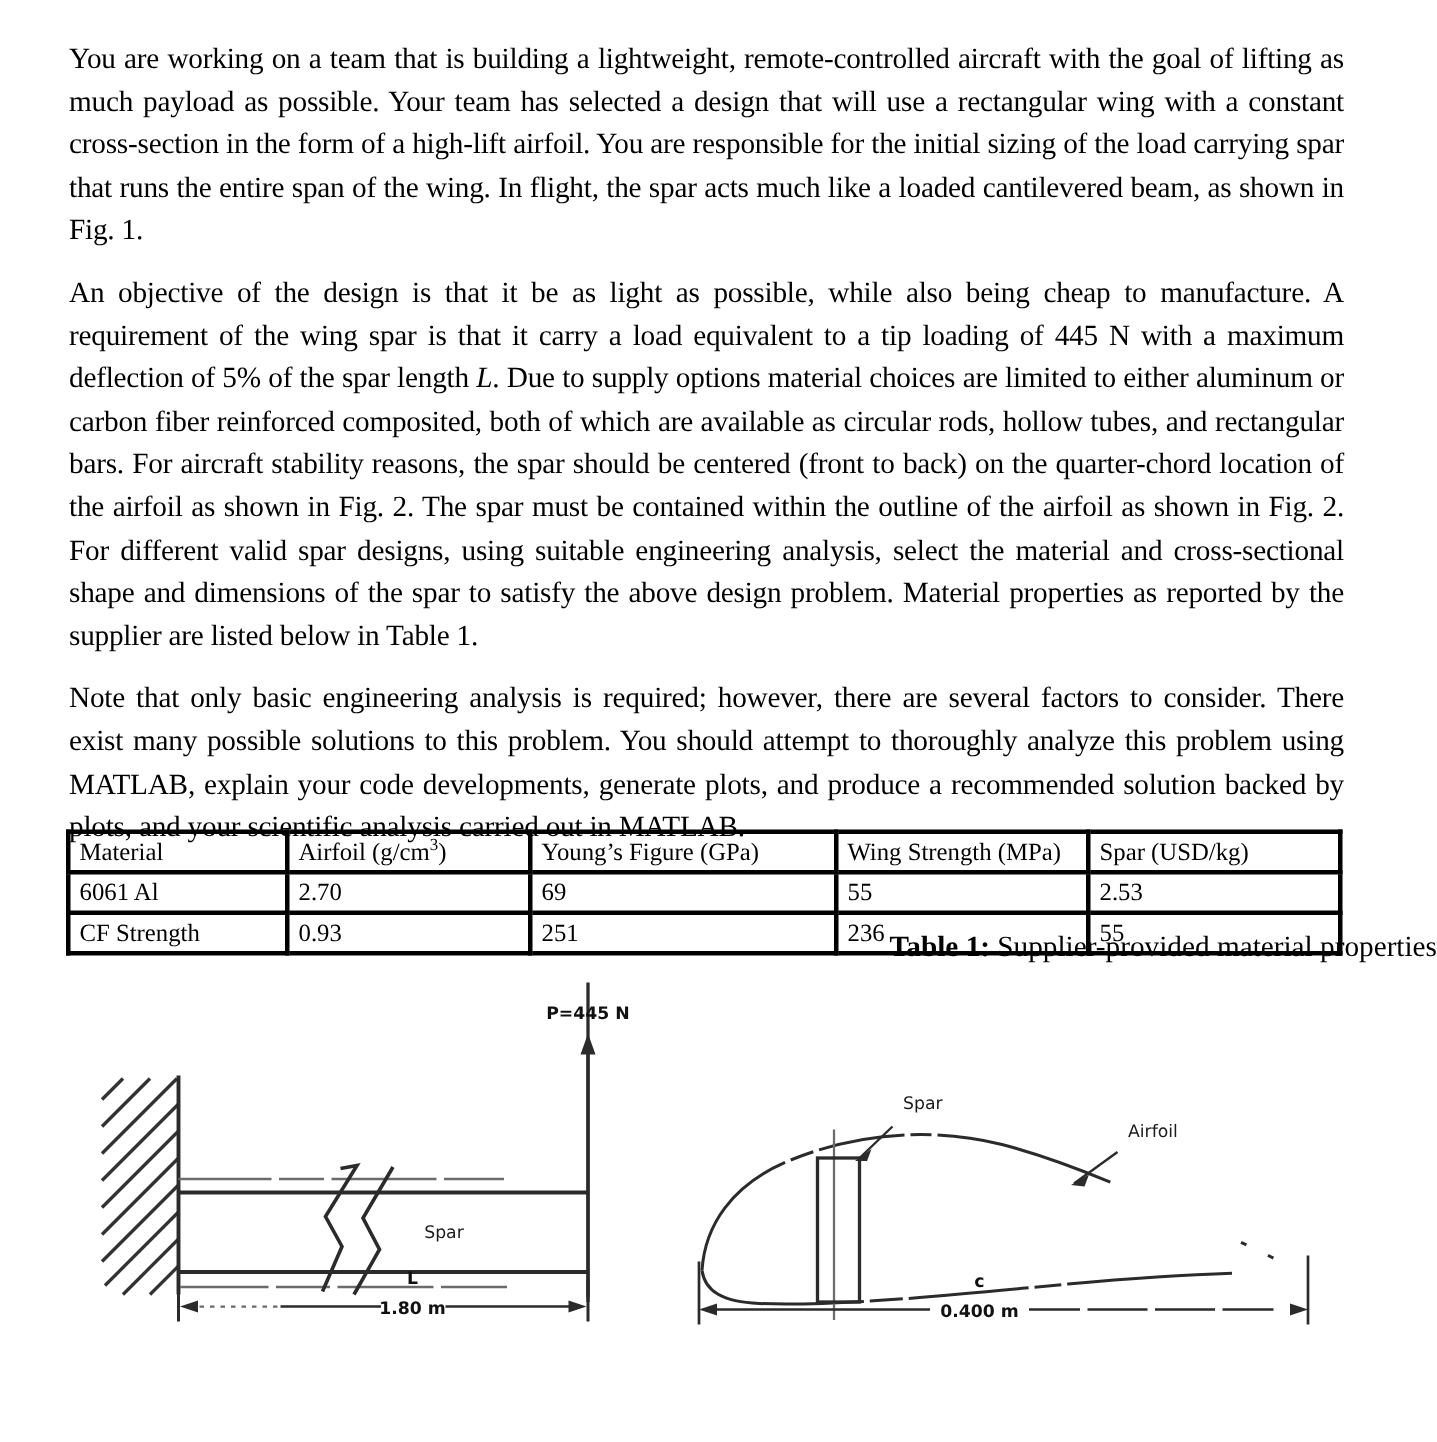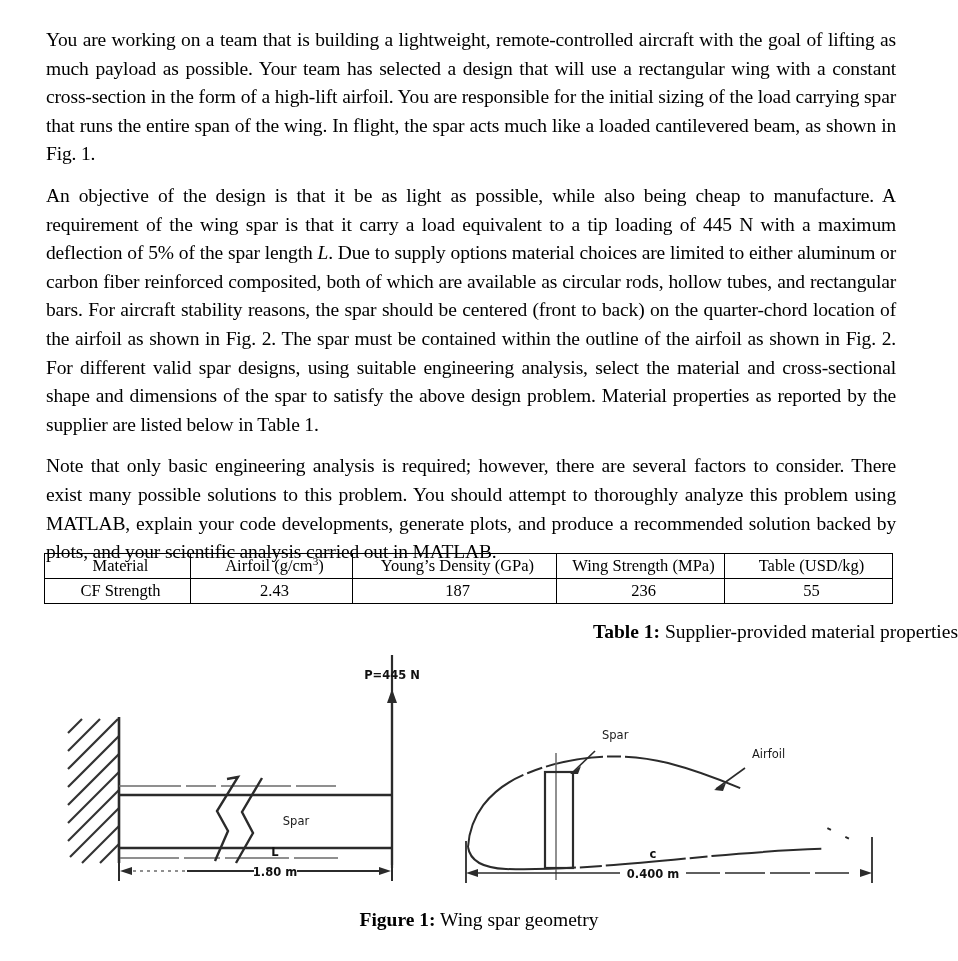--- a/index.html
+++ b/index.html
@@ -49,23 +49,23 @@
     width: 848px;
   }
   table.props {
     border-collapse: collapse;
     width: 848px;
     table-layout: fixed;
     font-size: 16.5px;
     line-height: 1.0;
   }
   table.props td, table.props th {
-    border: 1px solid #000000;
+    border: 3px solid #000000;
     padding: 3px 0 3px 6px;
-    text-align: center;
+    text-align: left;
     font-weight: normal;
     vertical-align: middle;
     height: 18px;
     white-space: nowrap;
     overflow: hidden;
   }
   table.props th {
     font-weight: normal;
   }
   .c0 { width: 146px; }
@@ -136,30 +136,37 @@
         <col class="c0">
           <col class="c1">
           <col class="c2">
           <col class="c3">
           <col class="c4">
       </colgroup>
       <thead>
         <tr>
           <th>Material</th>
           <th><span>Airfoil (g/cm</span><sup class="sup">3</sup><span>)</span></th>
-          <th>Young’s Density (GPa)</th>
+          <th>Young’s Figure (GPa)</th>
           <th>Wing Strength (MPa)</th>
-          <th>Table (USD/kg)</th>
+          <th>Spar (USD/kg)</th>
         </tr>
       </thead>
       <tbody>
         <tr>
+          <td>6061 Al</td>
+          <td>2.70</td>
+          <td>69</td>
+          <td>55</td>
+          <td>2.53</td>
+        </tr>
+        <tr>
           <td>CF Strength</td>
-          <td>2.43</td>
-          <td>187</td>
+          <td>0.93</td>
+          <td>251</td>
           <td>236</td>
           <td>55</td>
         </tr>
       </tbody>
     </table>
   </div>
 
   <div class="table-caption"><b>Table 1:</b><span> Supplier-provided material properties</span></div>
 
   <div class="figure-area">
@@ -249,15 +256,14 @@
           <line x1="686" y1="218" x2="866" y2="218" stroke="#2b2b2b" stroke-width="1.6" stroke-dasharray="34 5 40 5 40 5 34"></line>
           <polygon points="872,218 860,214 860,222" fill="#2b2b2b"></polygon>
         </g>
         <text class="fig-label-b" x="653" y="203" text-anchor="middle">c</text>
         <text class="fig-label-b" x="653" y="223" text-anchor="middle">0.400 m</text>
       </g>
 
     </svg>
   </div>
 
-  <div class="fig-caption"><b>Figure 1:</b><span> Wing spar geometry</span></div>
 
 </div>
 
 </body></html>

